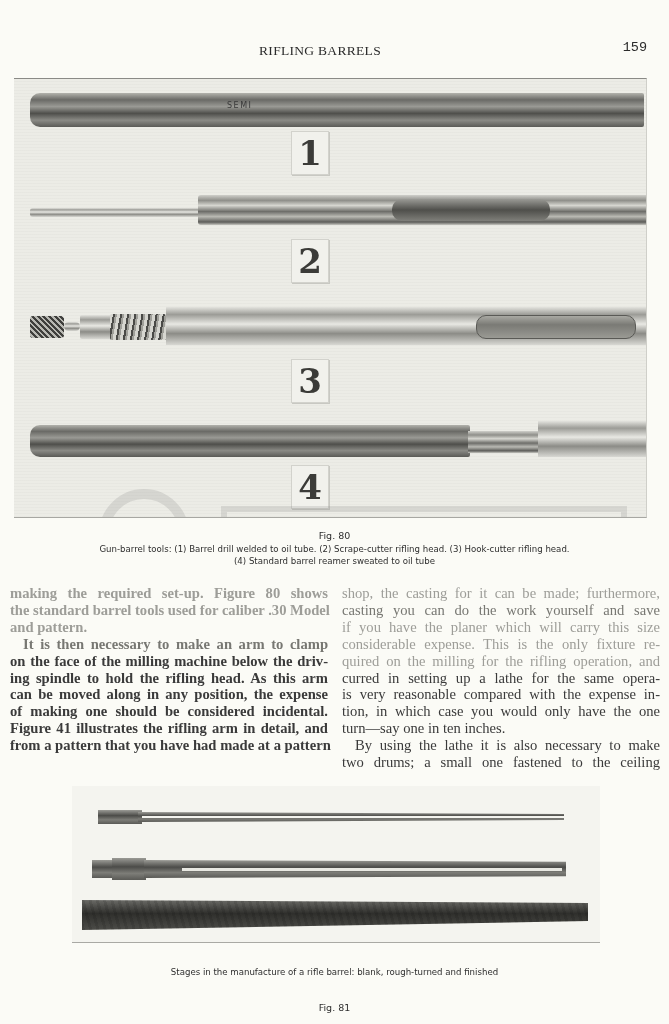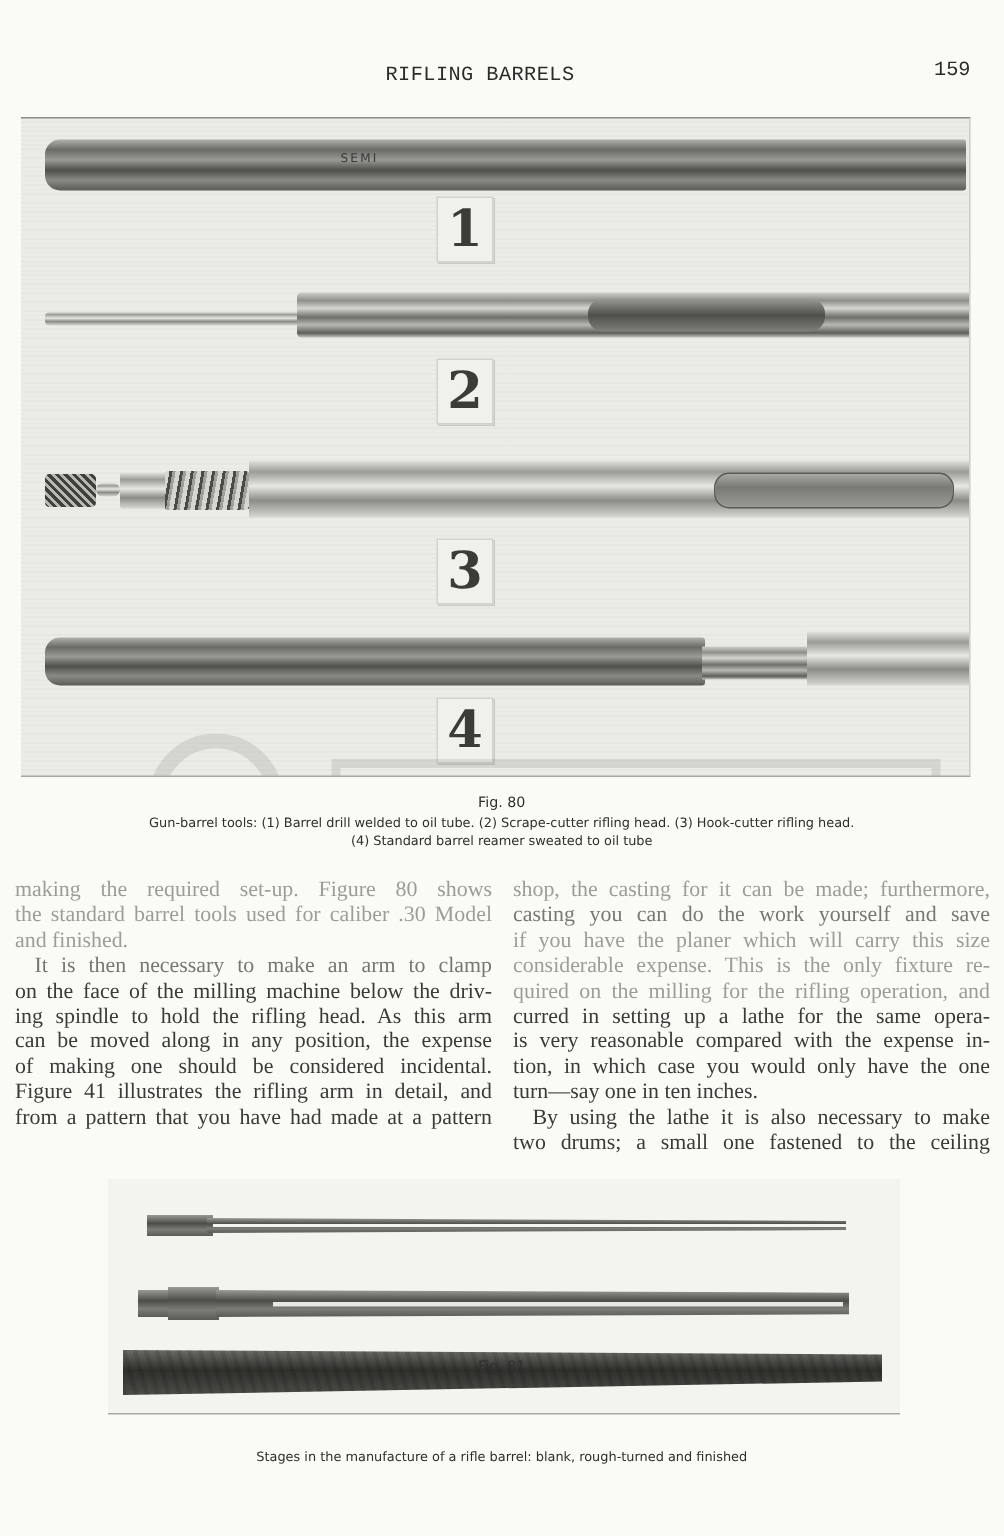--- a/index.html
+++ b/index.html
@@ -8,21 +8,21 @@
       background: #fbfbf6;
       font-family: "DejaVu Serif", "Liberation Serif", serif;
       color: #2a2a2a;
       position: relative;
     }
     .running-head {
       position: absolute; top: 40px; left: 0; width: 669px; height: 24px;
     }
     .running-title {
       position: absolute; left: 0; width: 640px; text-align: center; top: 3px;
-      font-family: Liberation Mono, monospace; font-size: 13.5px; letter-spacing: 0.3px;
+      font-family: Liberation Serif, serif; font-size: 13.5px; letter-spacing: 0.3px;
       color: #2b2b2b;
     }
     .page-number {
       position: absolute; right: 22px; top: 0px;
       font-family: Liberation Mono, monospace; font-size: 13.5px; color: #2b2b2b;
     }
 
     
     .fig80 {
       position: absolute; left: 14px; top: 78px; width: 632px; height: 438px;
@@ -89,21 +89,21 @@
     .fig-label { font-size: 9.5px; }
     .fig-text { font-size: 8.6px; line-height: 12px; }
 
     
     .column {
       position: absolute; top: 585px; width: 318px;
       font-family: "Liberation Serif", "DejaVu Serif", serif;
       font-size: 14.6px; line-height: 16.9px; color: #3a3a3a;
       text-align: justify;
     }
-    .column.left { left: 10px; }
+    .column.left { left: 10px; font-weight: bold; }
     .column.right { left: 342px; }
     .column p { margin: 0; }
     .line { display: block; white-space: nowrap; text-align-last: justify; }
     .line.last { text-align-last: left; }
     .faded { color: #9d9d98; }
     .mid { color: #777772; }
 
     
     .fig81 {
       position: absolute; left: 72px; top: 786px; width: 528px; height: 156px;
@@ -168,21 +168,21 @@
 </div>
 
 <div class="caption fig-label" style="top:530px;">Fig. 80</div>
 <div class="caption fig-text" style="top:543px;">Gun-barrel tools: (1) Barrel drill welded to oil tube.  (2) Scrape-cutter rifling head.  (3) Hook-cutter rifling head.</div>
 <div class="caption fig-text" style="top:555px;">(4) Standard barrel reamer sweated to oil tube</div>
 
 <div class="column left">
   <p>
     <span class="line faded">making the required set-up.  Figure 80 shows</span>
     <span class="line faded">the standard barrel tools used for caliber .30 Model</span>
-    <span class="line last faded">and finished.</span>
+    <span class="line last faded">and pattern.</span>
   </p>
   <p>
     <span class="line mid" style="padding-left:13px;">It is then necessary to make an arm to clamp</span>
     <span class="line">on the face of the milling machine below the driv-</span>
     <span class="line">ing spindle to hold the rifling head.  As this arm</span>
     <span class="line">can be moved along in any position, the expense</span>
     <span class="line">of making one should be considered incidental.</span>
     <span class="line">Figure 41 illustrates the rifling arm in detail, and</span>
     <span class="line">from a pattern that you have had made at a pattern</span>
   </p>
@@ -219,14 +219,14 @@
     <div class="gun-rod" style="left:40px;top:16px;width:34px;height:22px;"></div>
     <div class="gun-rod" style="left:72px;top:18px;width:422px;height:18px;clip-path:polygon(0 0,100% 10%,100% 90%,0 100%);"></div>
     <div style="position:absolute;left:110px;top:26px;width:380px;height:3px;background:#e8e8e2;"></div>
   </div>
 
   <div class="barrel" style="left:0;top:108px;width:528px;height:44px;">
     <div class="gun-rod thick" style="left:10px;top:6px;width:506px;height:30px;clip-path:polygon(0 0,100% 10%,100% 70%,0 100%);"></div>
   </div>
 </div>
 
-<div class="caption fig-label" style="top:906px;">Fig. 81</div>
+<div class="caption fig-label" style="top:1002px;">Fig. 81</div>
 <div class="caption fig-text" style="top:966px;">Stages in the manufacture of a rifle barrel:  blank, rough-turned and finished</div>
 
 </body></html>

